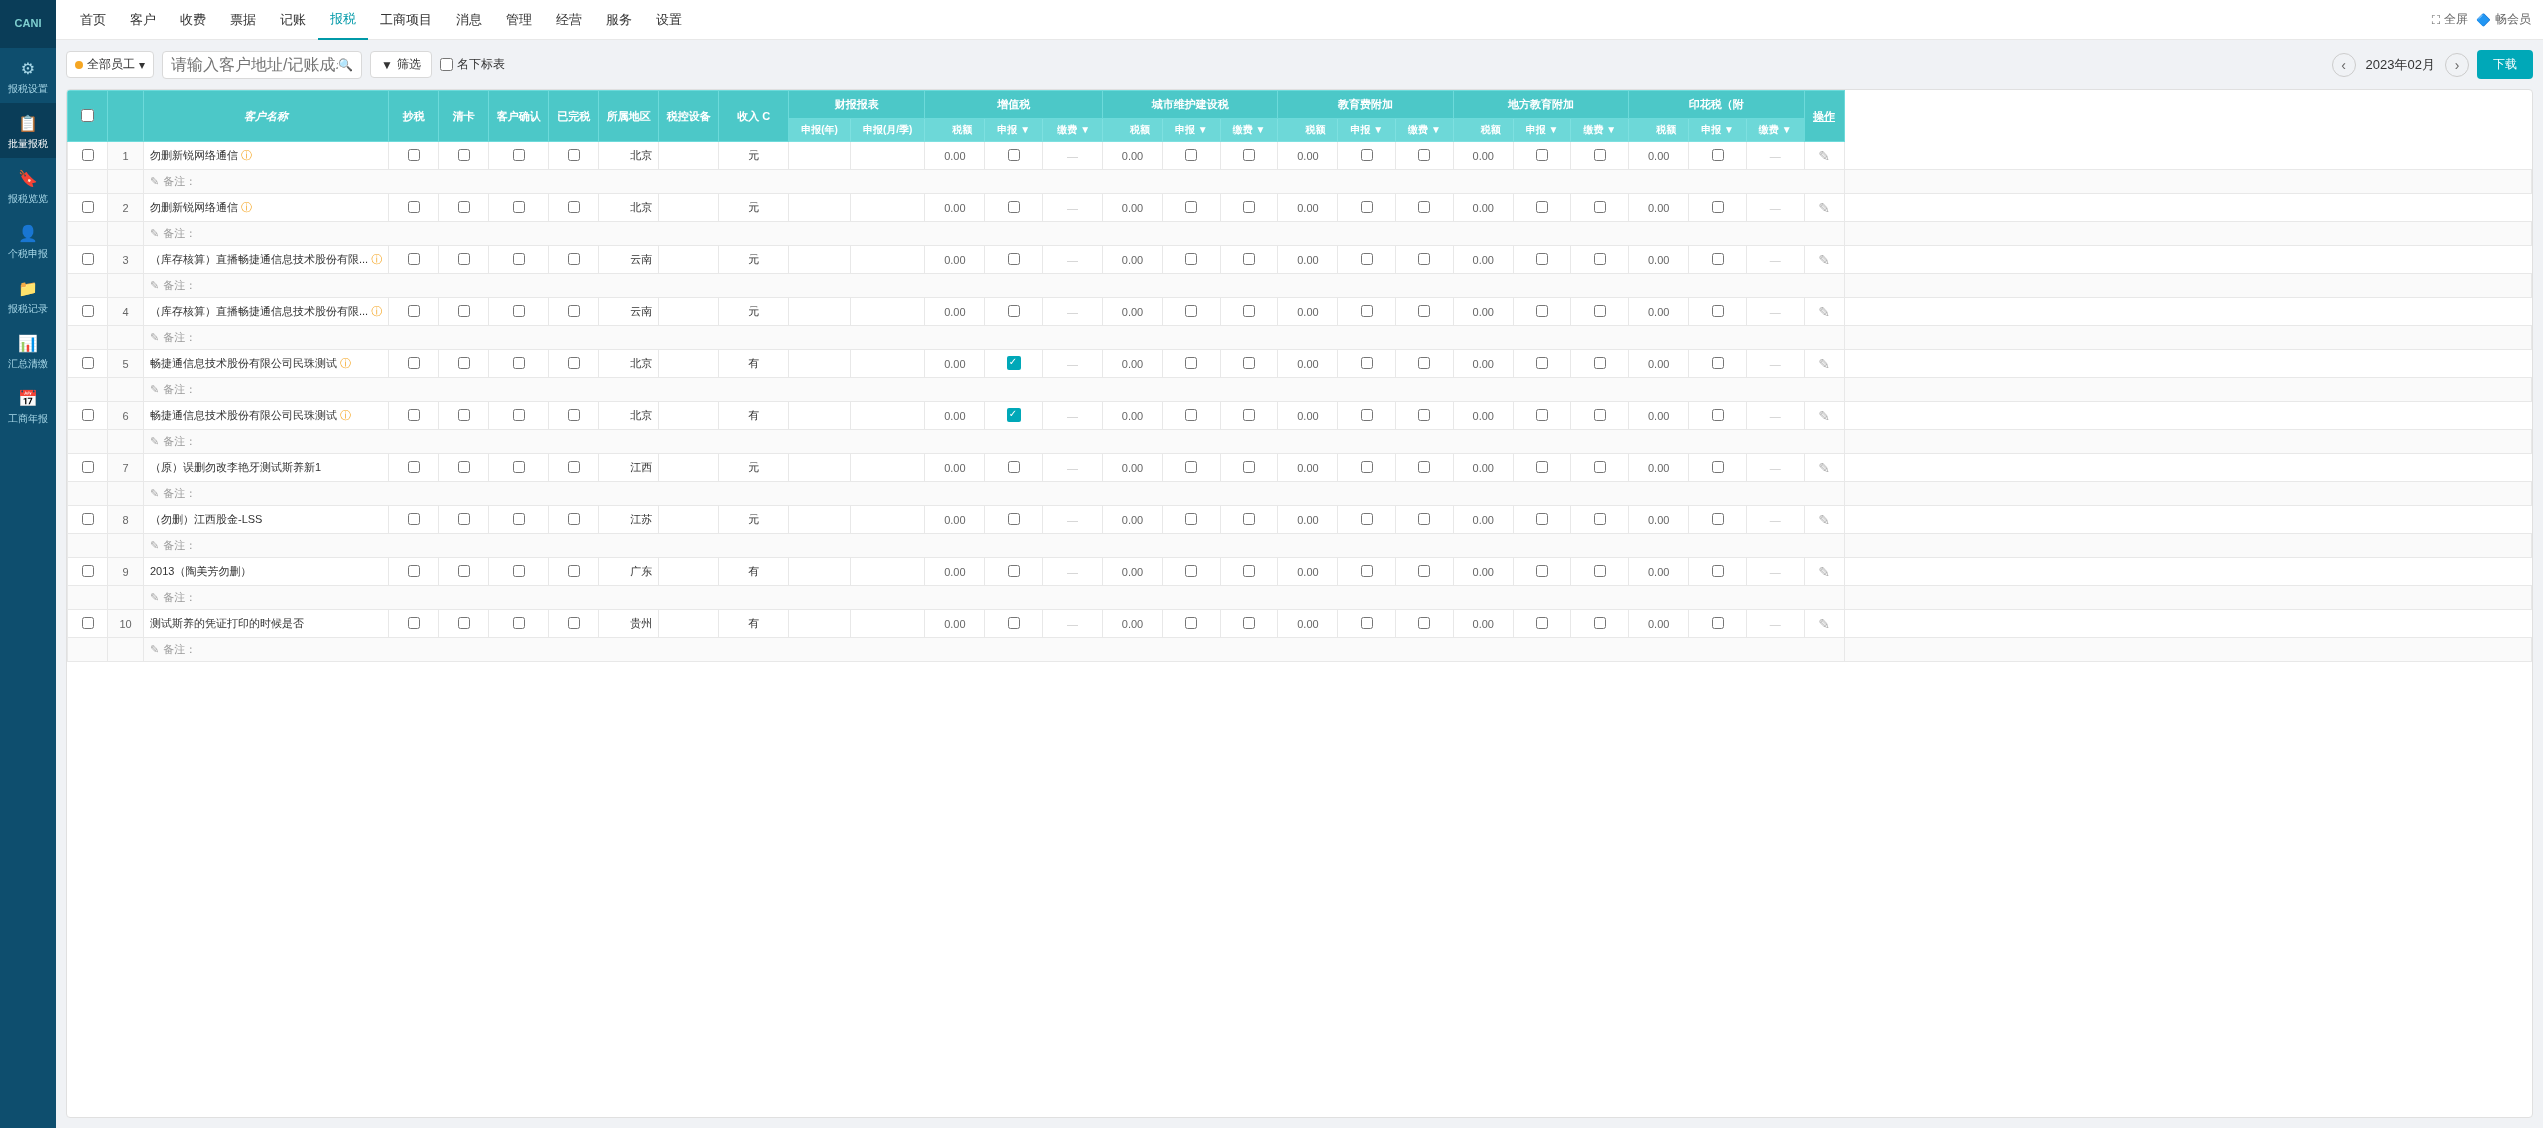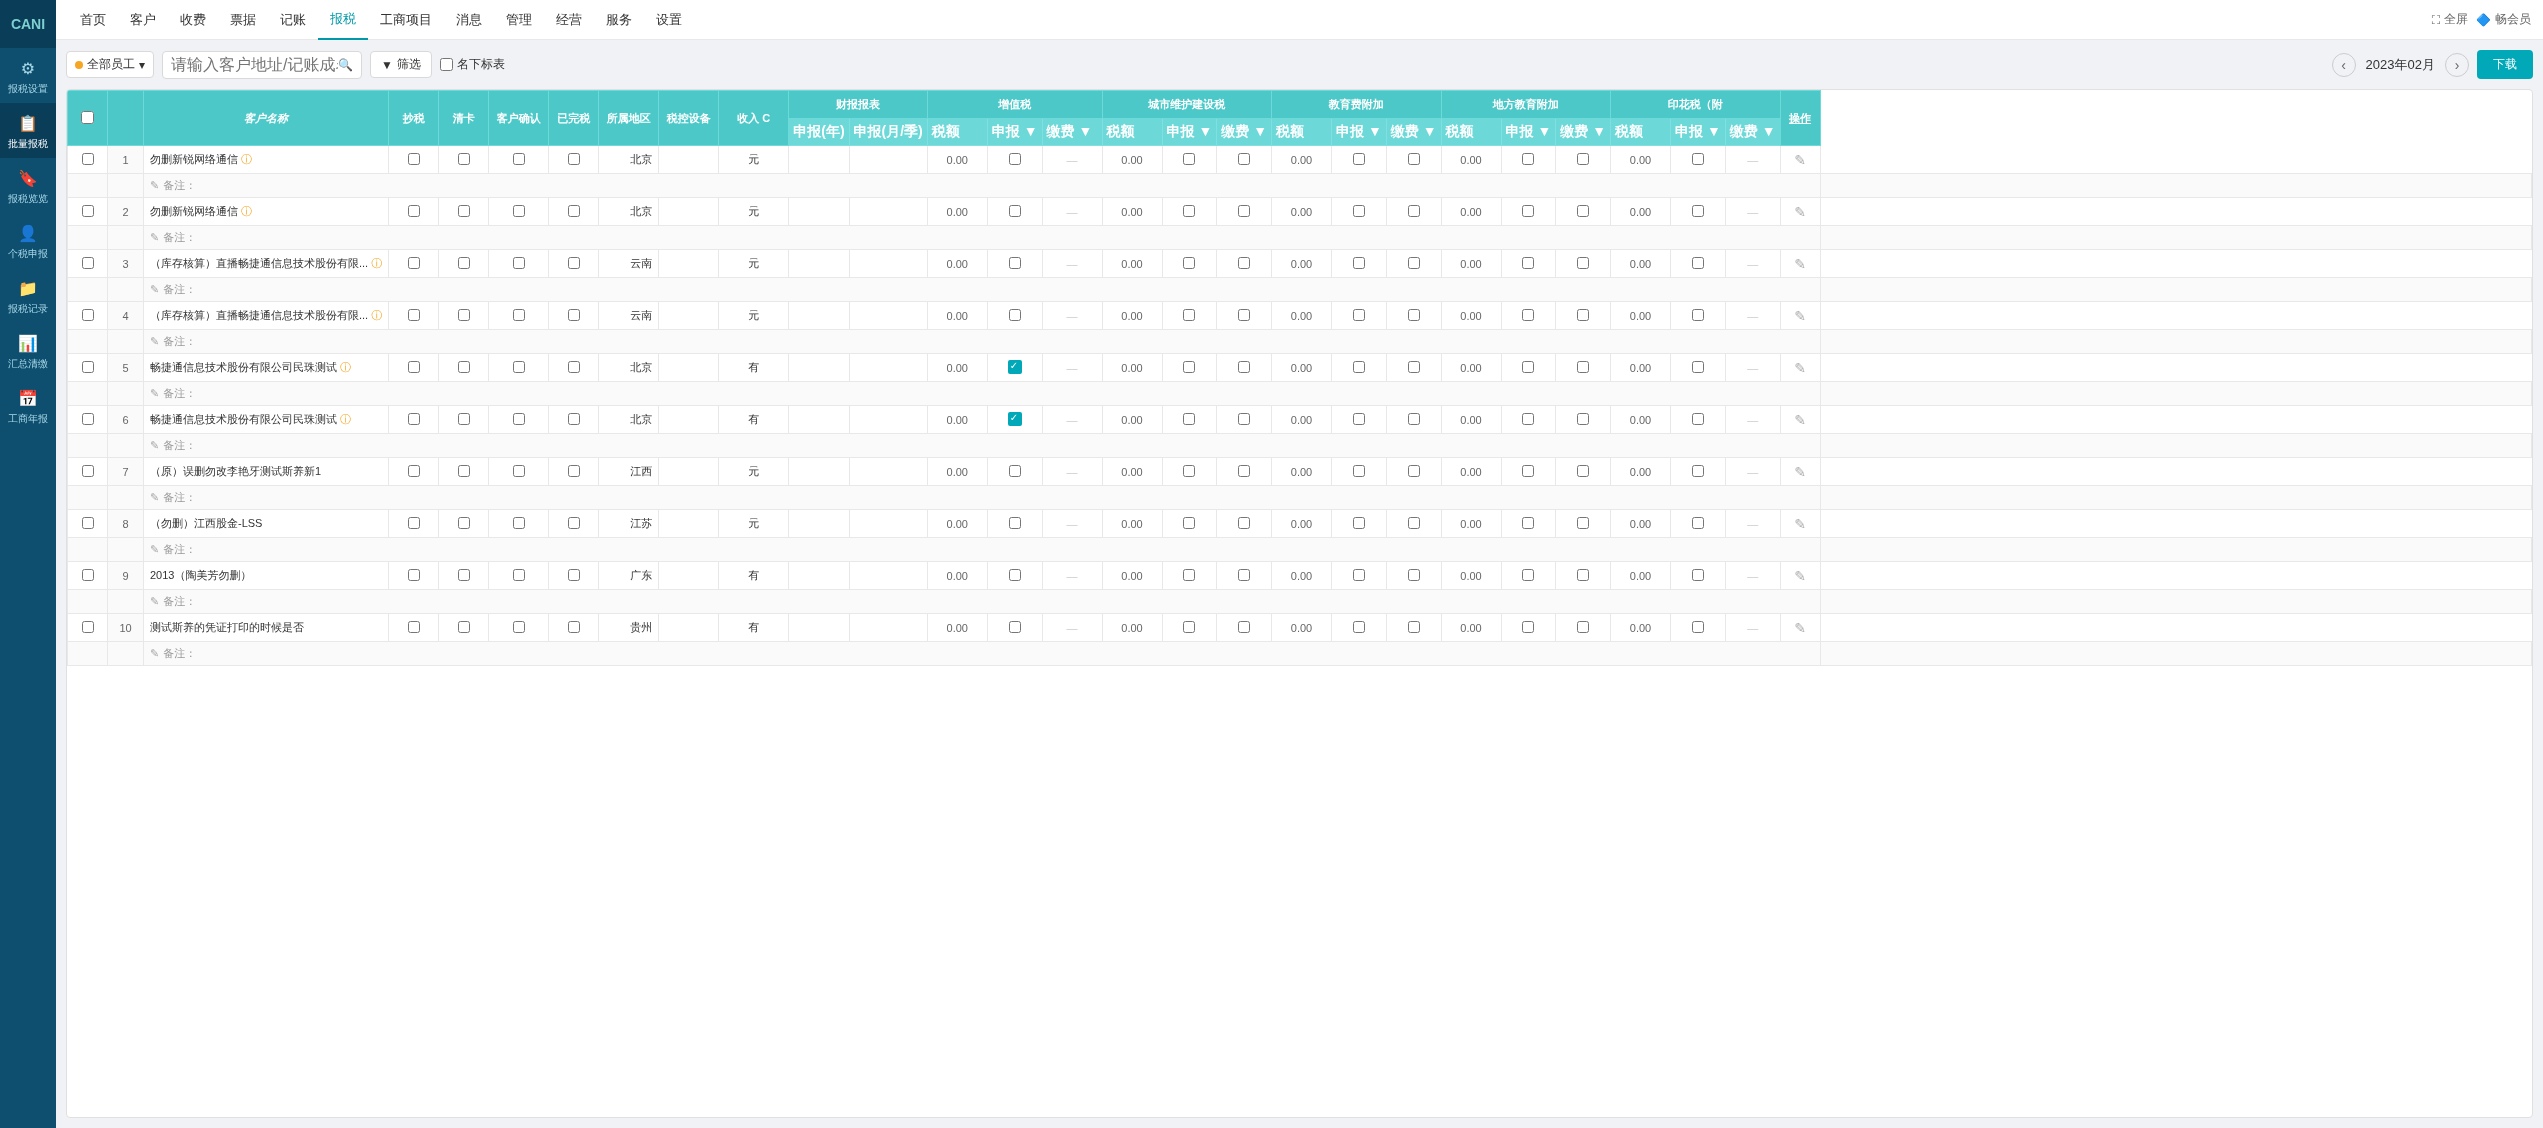--- a/index.html
+++ b/index.html
@@ -19,21 +19,21 @@
       width: 56px;
       height: 48px;
       display: flex;
       align-items: center;
       justify-content: center;
       background: #0a3d58;
     }
     .sidebar-logo span {
       color: #7ecfcf;
       font-weight: bold;
-      font-size: 14px;
+      font-size: 11px;
       text-align: center;
       line-height: 1.2;
     }
     .sidebar-item {
       width: 100%;
       display: flex;
       flex-direction: column;
       align-items: center;
       padding: 8px 4px;
       cursor: pointer;
@@ -218,24 +218,24 @@
       color: #fff;
       font-size: 11px;
       text-align: center;
       white-space: nowrap;
       padding: 6px 6px;
       border: 1px solid #6ddada;
     }
     .th-sub {
       background: #6dd8d8;
       color: #fff;
-      font-size: 14px;
-      text-align: left;
+      font-size: 10px;
+      text-align: right;
       white-space: nowrap;
-      padding: 4px 4px;
+      padding: 4px 12px;
       border: 1px solid #7ee0e0;
     }
     
     td, th {
       border: 1px solid #e8e8e8;
       padding: 4px 6px;
       font-size: 11px;
       white-space: nowrap;
     }
     .col-no { width: 36px; text-align: center; background: #fafafa; color: #666; }

